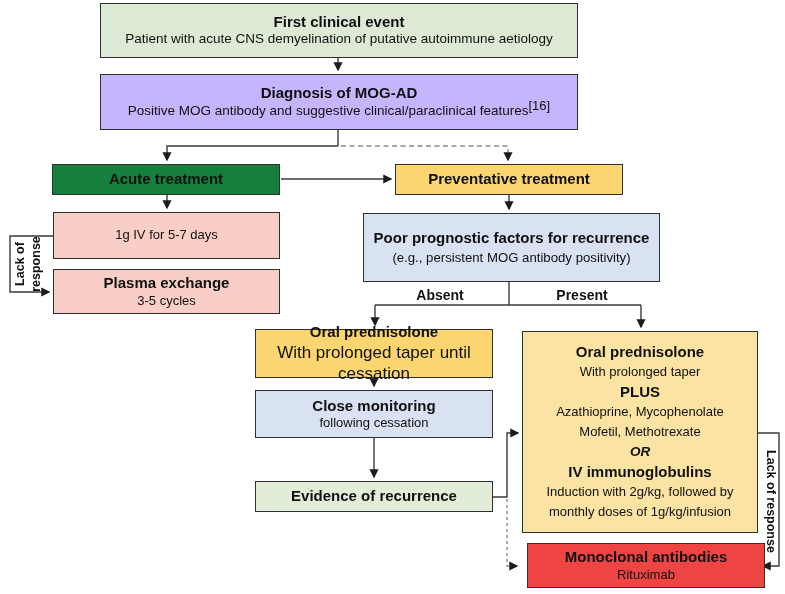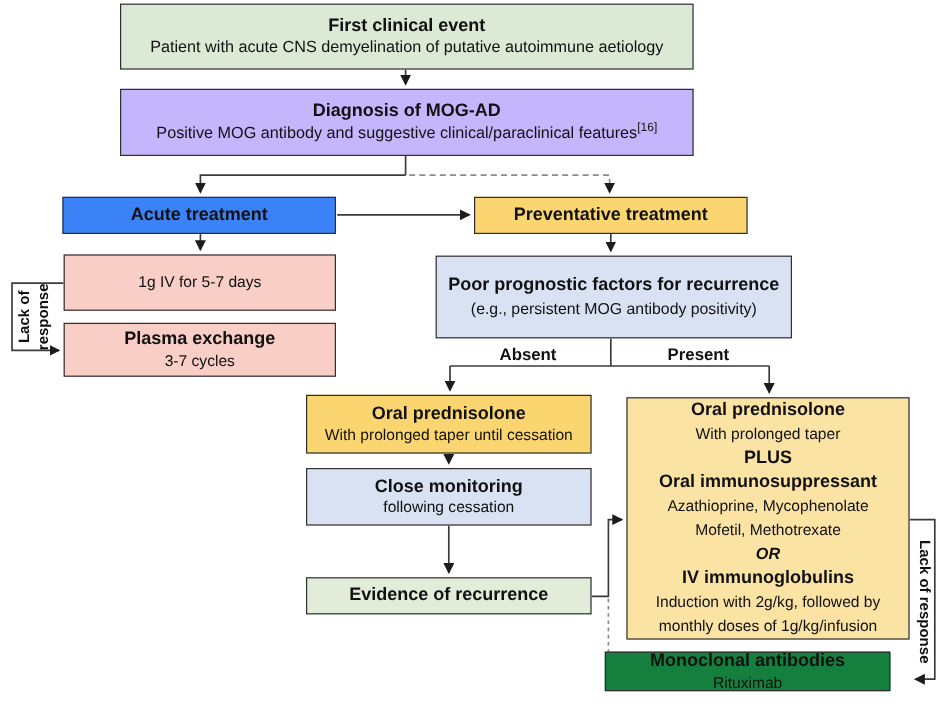--- a/index.html
+++ b/index.html
@@ -8,41 +8,41 @@
     font-family:"Liberation Sans",sans-serif;color:#111111;overflow:hidden;
   }
   #connectors{position:absolute;left:0;top:0;width:785px;height:594px;}
   .box{
     position:absolute;box-sizing:border-box;border:1.8px solid #2f2f2f;
     display:flex;flex-direction:column;justify-content:center;align-items:center;
     text-align:center;line-height:1.25;
   }
   .title{font-weight:bold;font-size:15px;}
   .sub{font-size:13px;}
-  sup{font-size:10px;line-height:0;}
+  sup{font-size:13px;line-height:0;}
 
   #first-clinical-event{left:100px;top:3px;width:478px;height:55px;background:#DCE9D4;}
   #first-clinical-event .sub{font-size:13.5px;}
   #diagnosis{left:100px;top:74px;width:478px;height:56px;background:#c4b5fd;}
   #diagnosis .sub{font-size:13.5px;}
-  #acute-treatment{left:52px;top:164px;width:228px;height:31px;background:#3b82f6;}
+  #acute-treatment{left:52px;top:164px;width:228px;height:31px;background:#15803d;}
   #preventative-treatment{left:395px;top:164px;width:228px;height:31px;background:#FBD670;}
   #methylprednisolone{left:53px;top:212px;width:227px;height:47px;background:#F9CEC6;}
   #plasma-exchange{left:53px;top:269px;width:227px;height:45px;background:#F9CEC6;}
   #poor-prognostic{left:363px;top:213px;width:297px;height:69px;background:#D9E2F3;line-height:1.35;}
   #poor-prognostic .sub{font-size:13.2px;}
   #oral-prednisolone-absent{left:255px;top:329px;width:238px;height:49px;background:#FBD670;}
-  #oral-prednisolone-absent .sub{font-size:13px;}
+  #oral-prednisolone-absent .sub{font-size:17px;}
   #close-monitoring{left:255px;top:390px;width:238px;height:48px;background:#D9E2F3;}
   #evidence-recurrence{left:255px;top:481px;width:238px;height:31px;background:#E1EDD9;}
   #oral-prednisolone-present{left:522px;top:331px;width:236px;height:202px;background:#FBE3A4;}
   #oral-prednisolone-present .ln{line-height:20px;font-size:13px;white-space:nowrap;}
   #oral-prednisolone-present .b{font-weight:bold;font-size:15px;}
   #oral-prednisolone-present .bi{font-weight:bold;font-style:italic;font-size:13.5px;}
-  #monoclonal{left:504px;top:543px;width:238px;height:33px;background:#15803d;}
+  #monoclonal{left:527px;top:543px;width:238px;height:45px;background:#ef4444;}
 
   .branch-label{
     position:absolute;width:70px;text-align:center;
     font-weight:bold;font-size:14px;
   }
   #absent-label{left:405px;top:287px;}
   #present-label{left:547px;top:287px;}
 
   .rot-label{
     position:absolute;text-align:center;font-weight:bold;font-size:12.5px;
@@ -100,21 +100,21 @@
   <div class="box" id="preventative-treatment">
     <div class="title">Preventative treatment</div>
   </div>
 
   <div class="box" id="methylprednisolone">
     <div class="sub">1g IV for 5-7 days</div>
   </div>
 
   <div class="box" id="plasma-exchange">
     <div class="title">Plasma exchange</div>
-    <div class="sub">3-7 cycles</div>
+    <div class="sub">3-5 cycles</div>
   </div>
 
   <div class="box" id="poor-prognostic">
     <div class="title">Poor prognostic factors for recurrence</div>
     <div class="sub">(e.g., persistent MOG antibody positivity)</div>
   </div>
 
   <div class="branch-label" id="absent-label">Absent</div>
   <div class="branch-label" id="present-label">Present</div>
 
@@ -134,21 +134,20 @@
 
   <div class="box" id="close-monitoring">
     <div class="title">Close monitoring</div>
     <div class="sub">following cessation</div>
   </div>
 
   <div class="box" id="oral-prednisolone-present">
     <div class="ln b">Oral prednisolone</div>
     <div class="ln">With prolonged taper</div>
     <div class="ln b">PLUS</div>
-    <div class="ln b">Oral immunosuppressant</div>
     <div class="ln">Azathioprine, Mycophenolate</div>
     <div class="ln">Mofetil, Methotrexate</div>
     <div class="ln bi">OR</div>
     <div class="ln b">IV immunoglobulins</div>
     <div class="ln">Induction with 2g/kg, followed by</div>
     <div class="ln">monthly doses of 1g/kg/infusion</div>
   </div>
 
   <div class="box" id="monoclonal">
     <div class="title">Monoclonal antibodies</div>

